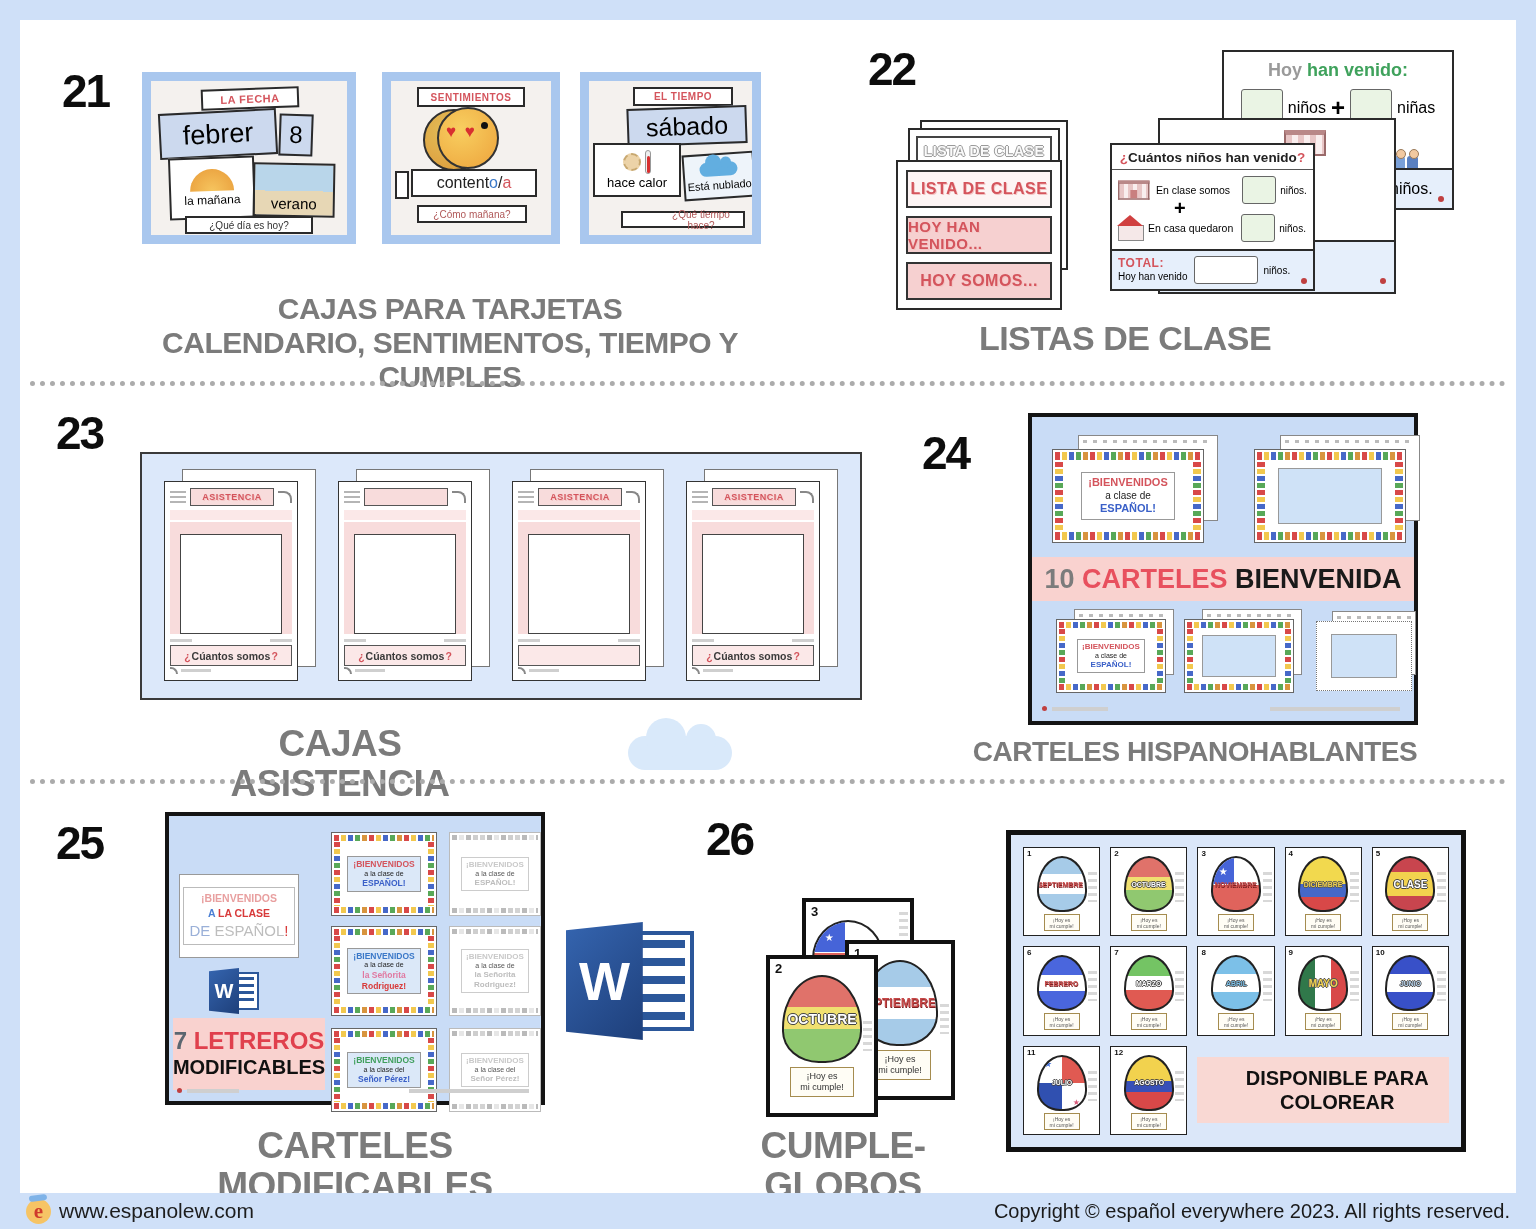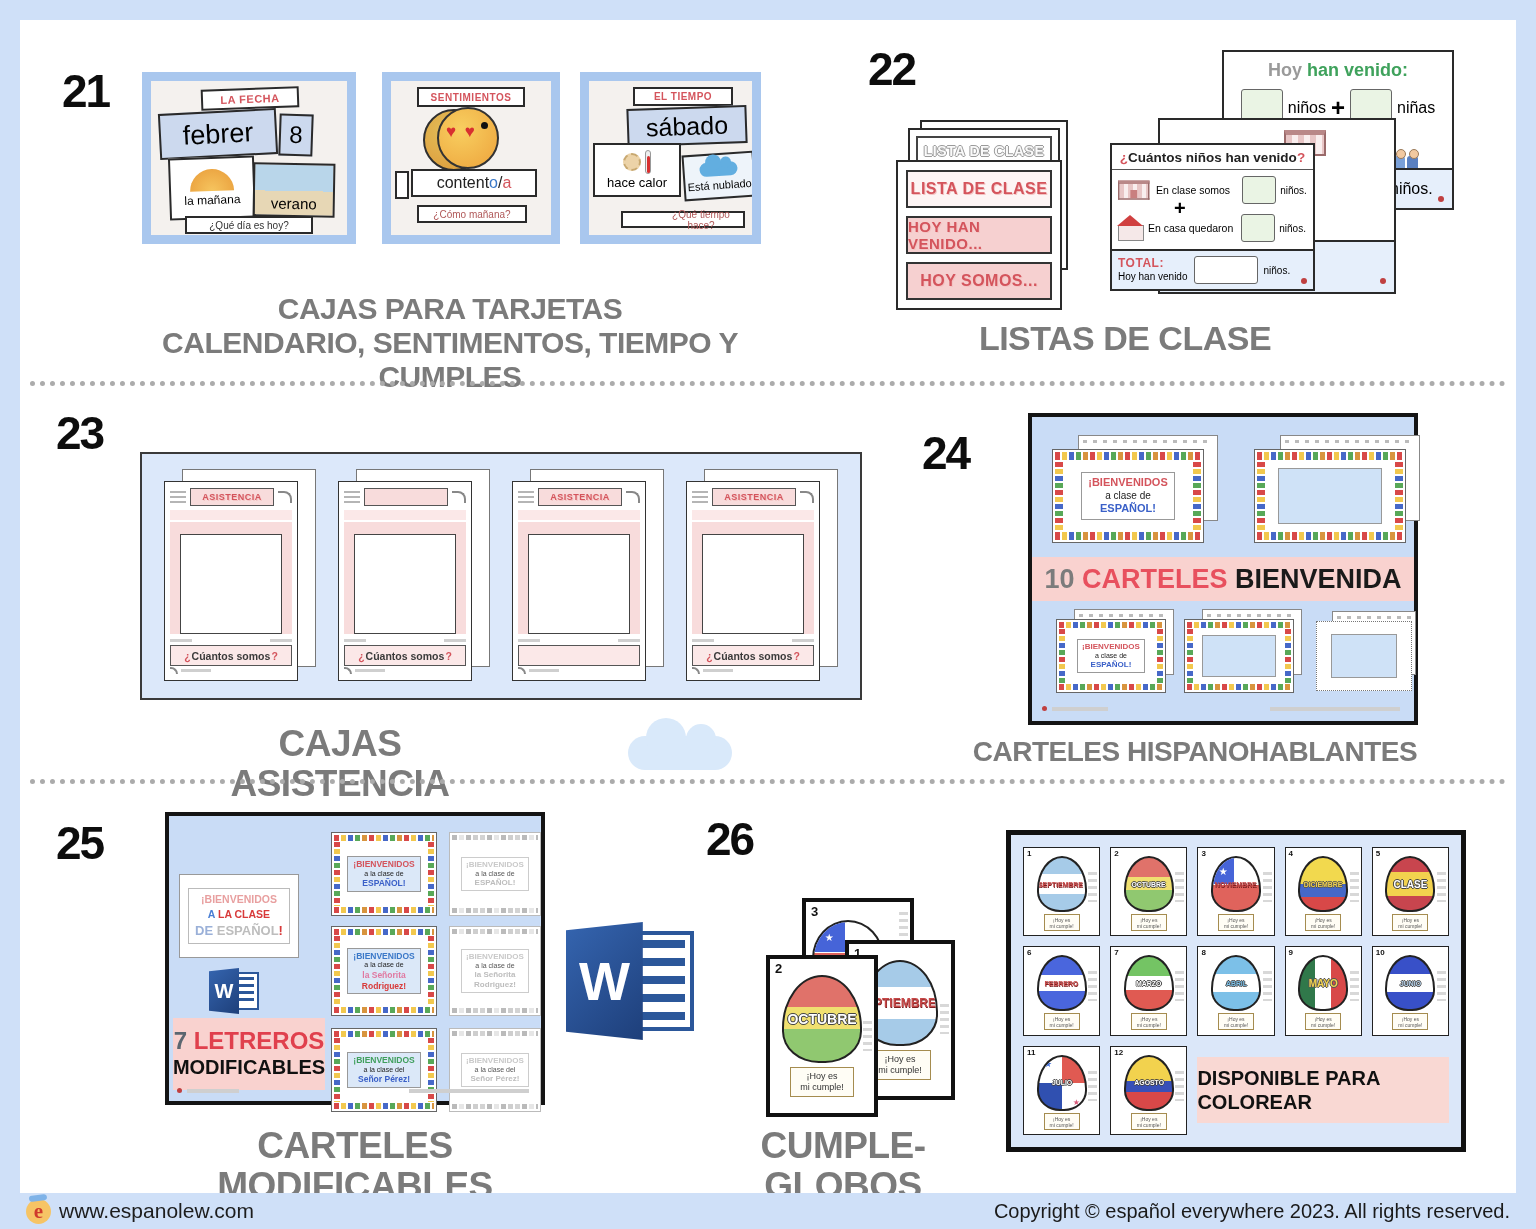--- a/index.html
+++ b/index.html
@@ -118,21 +118,21 @@
   .f-pan::before { content:"★"; position:absolute; left:12%; top:4%; color:#3868d8; font-size:9px; }
   .f-pan::after { content:"★"; position:absolute; right:10%; bottom:4%; color:#d85a7a; font-size:8px; }
   .f-ecu { background:linear-gradient(180deg,#f2d24e 0 46%,#3850b8 46% 68%,#d84848 68%); }
   #g26 { position:absolute; border:5px solid #111; background:#dbe7f9; padding:12px; display:grid; grid-template-columns:repeat(5,1fr); grid-template-rows:repeat(3,1fr); gap:10px; }
   .gcard { background:#fff; border:1.5px solid #222; position:relative; display:flex; flex-direction:column; align-items:center; padding:3px 2px 2px; }
   .gnum { position:absolute; left:3px; top:1px; font-size:8px; font-weight:bold; color:#111; }
   .bl-g { width:50px; height:56px; margin-top:5px; }
   .lbl-g { font-size:7.5px; transform:scaleX(0.92); }
   .gsign { margin-top:2px; width:36px; height:17px; border:1px solid #a58c4f; background:#fffdf5; font-size:5px; line-height:6px; padding-top:2px; color:#555; text-align:center; }
   .gmarks { position:absolute; right:2px; top:24px; width:9px; height:30px; background:repeating-linear-gradient(180deg,#d8d8d8 0 3px,transparent 3px 7px); }
-  .gbanner { grid-column:3/6; align-self:center; height:66px; background:#f9d8d3; display:flex; flex-direction:column; align-items:flex-start; justify-content:center; font-weight:bold; font-size:20px; color:#111; line-height:24px; }
+  .gbanner { grid-column:3/6; align-self:center; height:66px; background:#f9d8d3; display:flex; flex-direction:column; align-items:center; justify-content:center; font-weight:bold; font-size:20px; color:#111; line-height:24px;padding-left:28px; }
 
   
   #footer { position:absolute; left:0; right:0; bottom:0; height:36px; background:#cfe0f8; display:flex; align-items:center; justify-content:space-between; padding:0 26px; }
   .f-left { display:flex; align-items:center; gap:8px; }
   .elogo { position:relative; width:25px; height:25px; border-radius:50%; background:#f6c465; color:#cf3a2c; font-weight:bold; font-size:21px; display:flex; align-items:center; justify-content:center; font-family:"Liberation Serif", serif; }
   .elogo::before { content:""; position:absolute; top:-4px; left:3px; width:18px; height:6px; background:#7fb3e8; border-radius:3px; transform:rotate(-8deg); }
   .f-site { font-size:21px; color:#1d1d1d; }
   .f-copy { font-size:20px; color:#1a1a1a; }
 </style>
 </head>
@@ -479,21 +479,21 @@
 
   <div class="divider" style="top:779px;"></div>
 
   <div class="num" style="left:56px;top:816px;">25</div>
 
   <div class="poster" style="left:165px;top:812px;width:380px;height:293px;">
     <div class="fcard" style="left:10px;top:58px;width:120px;height:84px;border-color:#999;">
       <div class="ftxt" style="border-color:#bbb;line-height:1.4;">
         <div style="color:#e89f9f;font-weight:bold;font-size:10.5px;">¡BIENVENIDOS</div>
         <div style="font-weight:bold;font-size:10.5px;"><span style="color:#4a7fd4;">A</span> <span style="color:#d83a3a;">LA CLASE</span></div>
-        <div style="font-weight:bold;font-size:13px;"><span style="color:#9ab0d8;">DE</span> <span style="color:#bdbdbd;">ESPAÑOL</span><span style="color:#d83a3a;">!</span></div>
+        <div style="font-weight:normal;font-size:15px;"><span style="color:#9ab0d8;">DE</span> <span style="color:#bdbdbd;">ESPAÑOL</span><span style="color:#d83a3a;">!</span></div>
       </div>
     </div>
     <div class="wlogo wlogo-sm" style="left:40px;top:152px;width:50px;height:46px;">
       <div class="wl-page"></div>
       <div class="wl-fold" style="font-size:20px;">
           <span>W</span>
         </div>
     </div>
     <div class="pinkband" style="left:4px;top:202px;width:152px;height:72px;flex-direction:column;line-height:26px;">
       <div style="font-size:24px;font-weight:bold;" actable="false"><span style="color:#5b6670;">7</span> <span style="color:#e0404d;">LETREROS</span></div>

